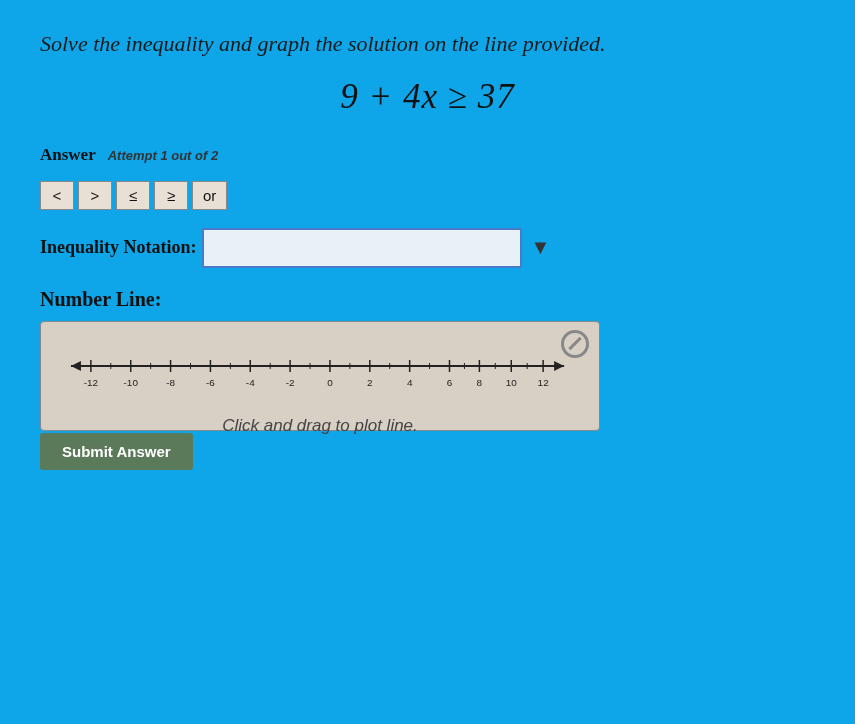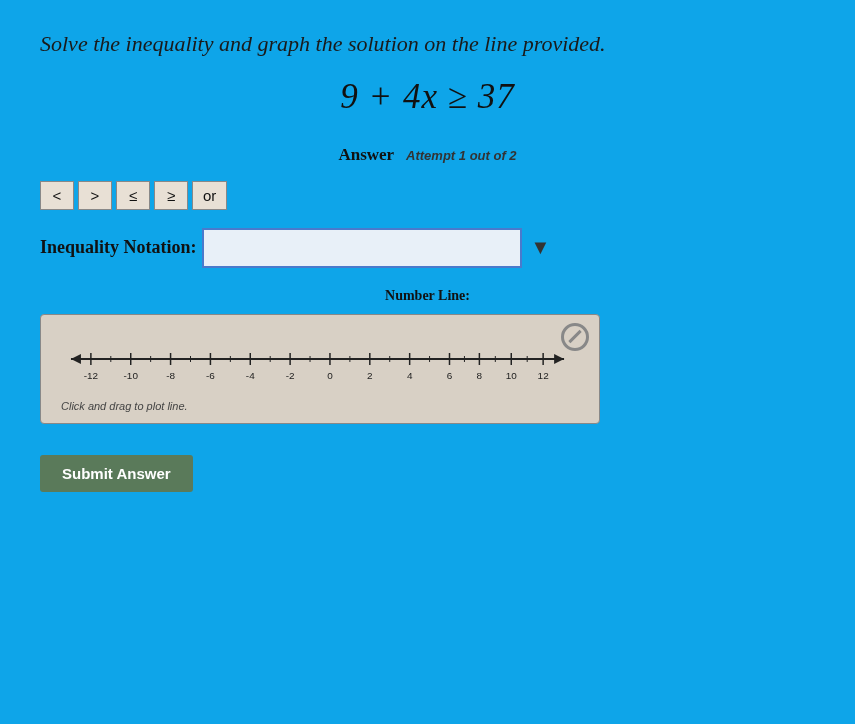--- a/index.html
+++ b/index.html
@@ -41,21 +41,20 @@
 
     .answer-section {
       margin-bottom: 16px;
     }
 
     .answer-label {
       font-size: 17px;
       font-weight: bold;
       color: #111;
       margin-bottom: 8px;
-      text-align: center;
     }
 
     .attempt-text {
       font-size: 13px;
       color: #333;
       font-style: italic;
       margin-left: 8px;
       font-family: Arial, sans-serif;
     }
 
@@ -101,25 +100,24 @@
       color: #111;
     }
 
     .cursor-icon {
       color: #333;
       font-size: 20px;
       margin-left: 4px;
     }
 
     .number-line-label {
-      font-size: 14px;
+      font-size: 20px;
       font-weight: bold;
       color: #111;
       margin-bottom: 10px;
-      text-align: center;
     }
 
     .number-line-container {
       background: #d8d0c5;
       border: 1px solid #888;
       border-radius: 4px;
       padding: 16px 20px 24px 20px;
       position: relative;
       width: 560px;
       height: 110px;
@@ -147,38 +145,38 @@
       background: #888;
       transform: rotate(-45deg);
     }
 
     .number-line-svg {
       width: 100%;
       height: 55px;
     }
 
     .click-drag-text {
-      font-size: 11px;
+      font-size: 17px;
       color: #444;
-      text-align: left;
-      margin-top: 10px;
+      text-align: center;
+      margin-top: 19px;
       font-family: Arial, sans-serif;
       font-style: italic;
     }
 
     .submit-btn {
       background: #5a7a5a;
       color: #fff;
       border: none;
       padding: 10px 22px;
       font-size: 15px;
       font-weight: bold;
       cursor: pointer;
       border-radius: 3px;
-      margin-top: 31px;
+      margin-top: 2px;
       font-family: Arial, sans-serif;
     }
   </style>
 </head>
 <body>
 
 <div class="main-container">
 
   <div class="instruction">Solve the inequality and graph the solution on the line provided.</div>
 

